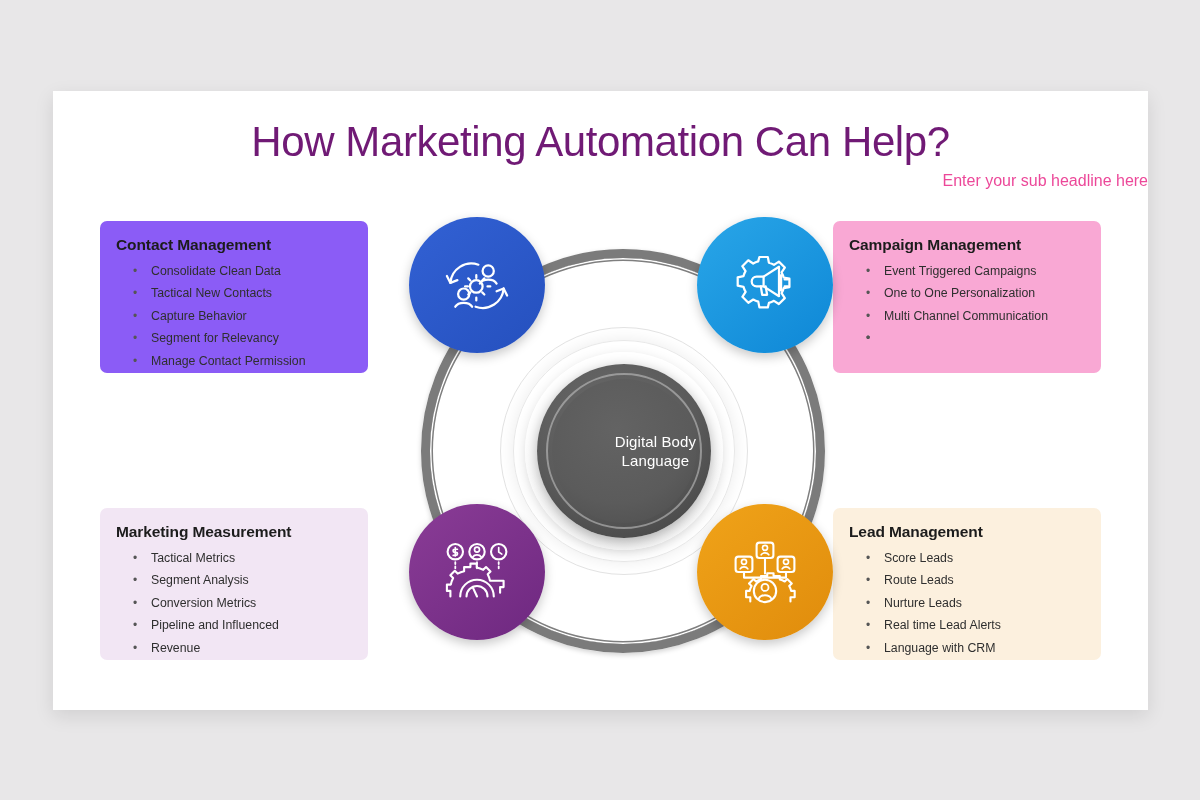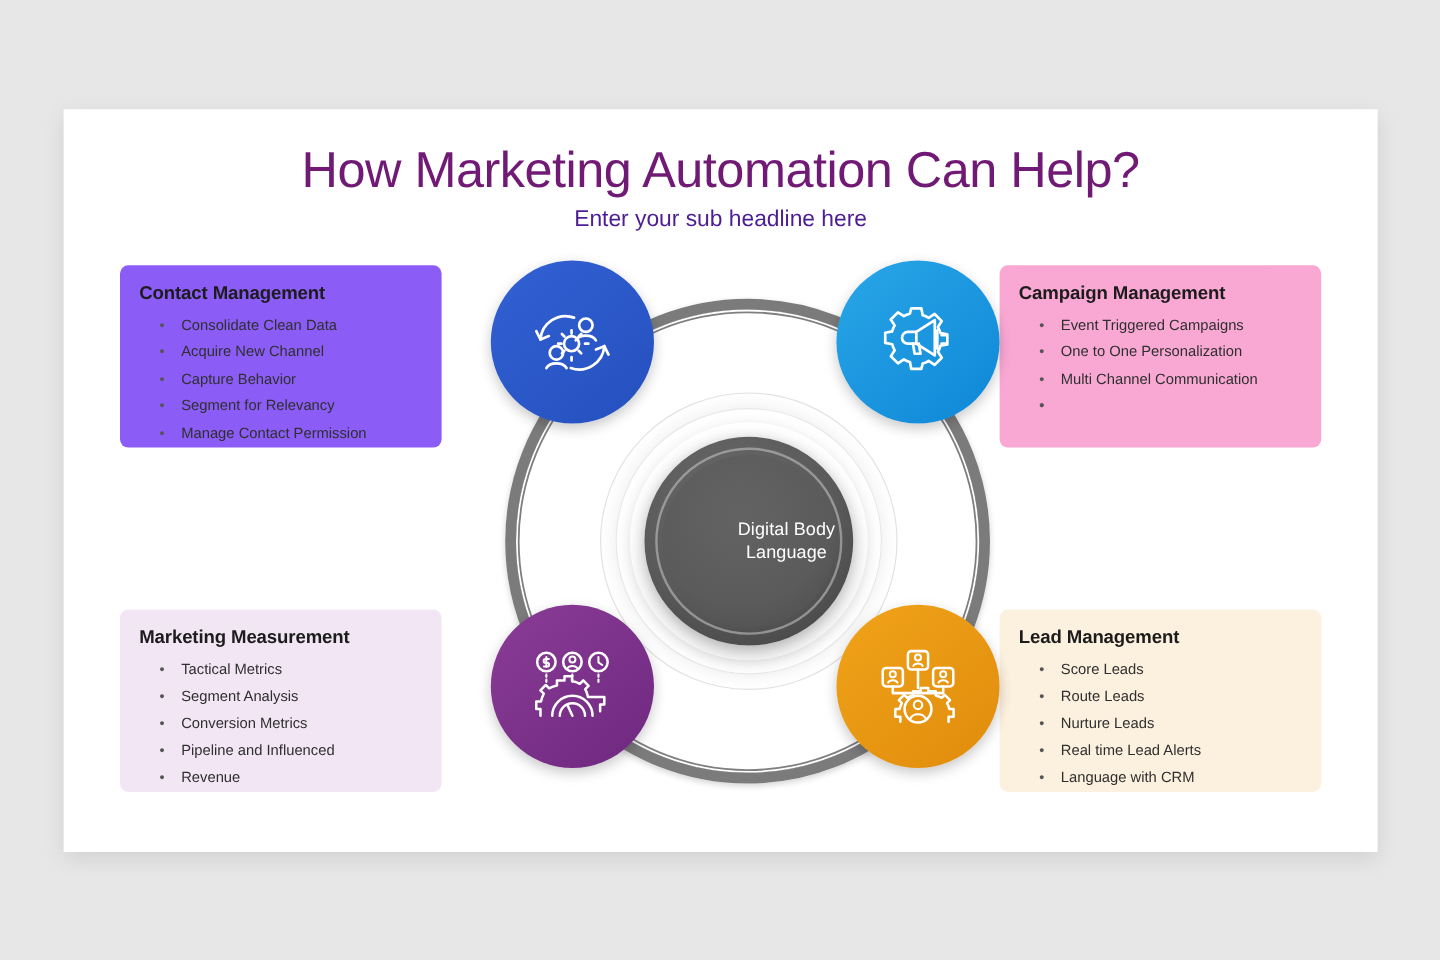--- a/index.html
+++ b/index.html
@@ -31,24 +31,24 @@
     font-size: 42px;
     font-weight: 400;
     letter-spacing: -0.4px;
     color: #701a75;
     white-space: nowrap;
   }
   .subtitle {
     position: absolute;
     left: 0; top: 81px;
     width: 1095px;
-    text-align: center;
-    font-size: 19px;
+    text-align: right;
+    font-size: 16px;
     font-weight: 400;
-    color: #4c1d95;
+    color: #ec4899;
   }
 
   
   .card {
     position: absolute;
     border-radius: 7px;
     padding: 15px 16px 14px 16px;
   }
   .card-tl { left: 47px;  top: 130px; width: 268px; height: 152px; background: #8b5cf6; }
   .card-tr { left: 780px; top: 130px; width: 268px; height: 152px; background: #f9a8d4; }
@@ -175,21 +175,21 @@
 <div class="page">
   <div class="slide">
 
     <div class="title">How Marketing Automation Can Help?</div>
     <div class="subtitle">Enter your sub headline here</div>
 
     <div class="card card-tl">
       <div class="card-title">Contact Management</div>
       <ul class="bullets">
         <li>Consolidate Clean Data</li>
-        <li>Acquire New Channel</li>
+        <li>Tactical New Contacts</li>
         <li>Capture Behavior</li>
         <li>Segment for Relevancy</li>
         <li>Manage Contact Permission</li>
       </ul>
     </div>
 
     <div class="card card-tr">
       <div class="card-title">Campaign Management</div>
       <ul class="bullets">
         <li>Event Triggered Campaigns</li>

